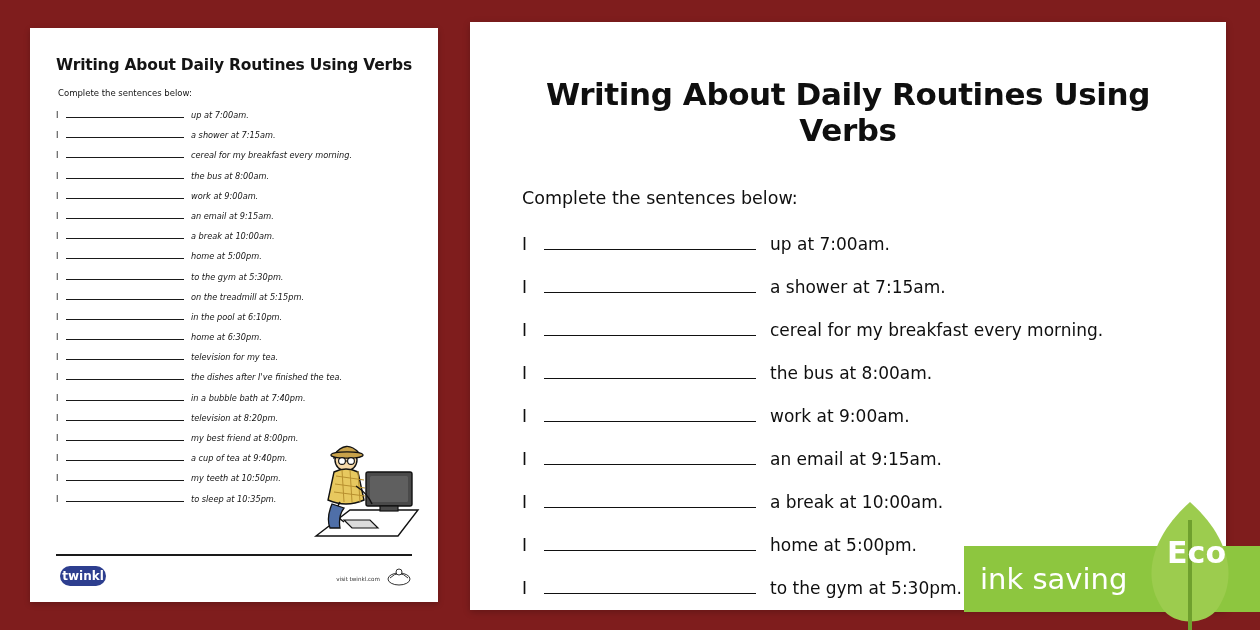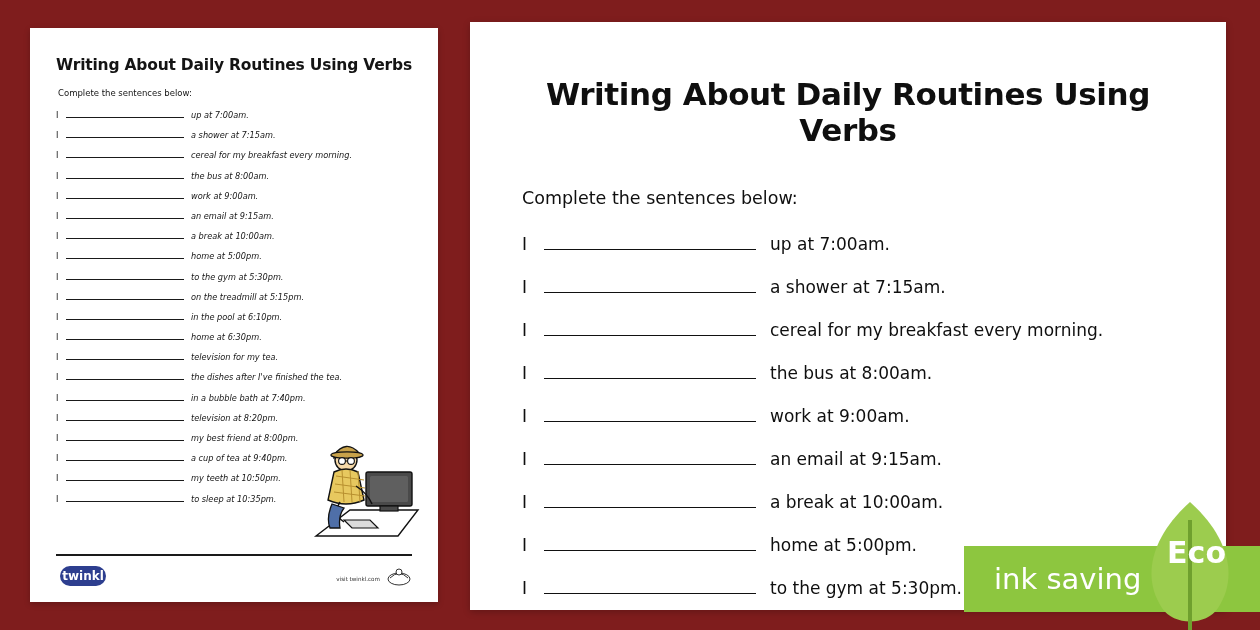--- a/index.html
+++ b/index.html
@@ -174,21 +174,21 @@
   
   .eco {
     position: absolute;
     right: 0;
     bottom: 18px;
     width: 296px;
     height: 66px;
     background: #8dc63f;
     display: flex;
     align-items: center;
-    padding-left: 30px;
+    padding-left: 16px;
     box-sizing: border-box;
   }
   .eco-text {
     color: #ffffff;
     font-size: 29px;
     font-family: "DejaVu Sans", sans-serif;
   }
   .eco-leaf {
     position: absolute;
     right: 14px;

